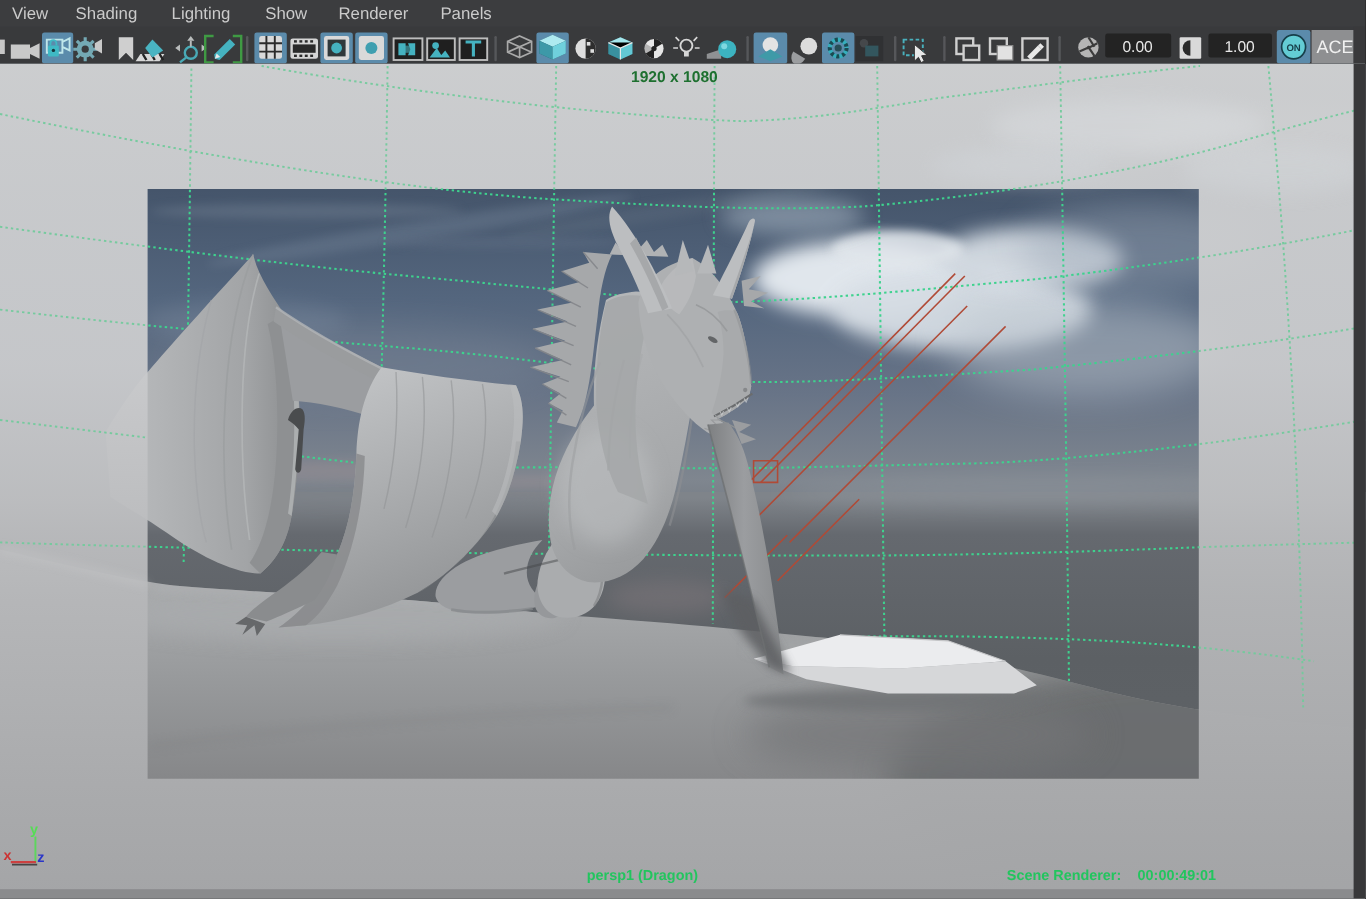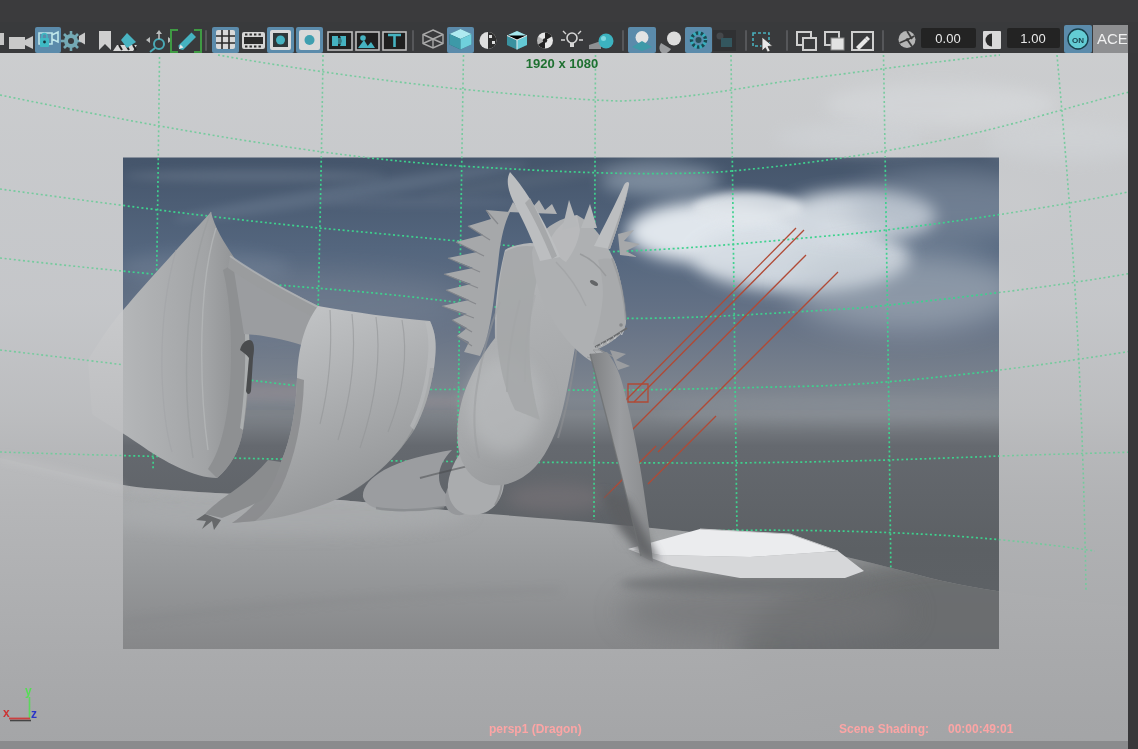--- a/index.html
+++ b/index.html
@@ -1,25 +1,33 @@
 <!DOCTYPE html>
 <html><head>
 <meta charset="utf-8">
 <style>
   html,body{margin:0;padding:0;background:#222;}
   #app{position:relative;width:1138px;height:749px;overflow:hidden;
        font-family:"Liberation Sans",sans-serif;background:#3b3b3d;}
   #menubar{position:absolute;left:0;top:0;width:1138px;height:23px;background:#3c3d3f;}
   #menubar span{position:absolute;top:3px;color:#cbcbcb;font-size:14px;}
   #scene{position:absolute;left:0;top:53px;}
-  .btxt{position:absolute;color:#fca5a5;font-size:12px;font-weight:bold;}
+  .btxt{position:absolute;color:#22c55e;font-size:12px;font-weight:bold;}
 </style>
 </head>
 <body>
 <div id="app">
+  <div id="menubar">
+    <span style="left:10px">View</span>
+    <span style="left:63px">Shading</span>
+    <span style="left:143px">Lighting</span>
+    <span style="left:221px">Show</span>
+    <span style="left:282px">Renderer</span>
+    <span style="left:367px">Panels</span>
+  </div>
   <svg id="tbsvg" style="position:absolute;left:0;top:22px" width="1138" height="31" viewBox="0 22 1138 31">
     <rect x="0" y="22" width="1138" height="31" fill="#393a3c"></rect>
 
     <rect x="0" y="33" width="4" height="12" fill="#c6c6c6"></rect>
 
     <path d="M9 37 h16 v12 H9 z M25 40 l8 -4 v13 l-8 -4 z" fill="#c9c9c9"></path>
 
     <rect x="35" y="27" width="26" height="26" rx="2" fill="#5b8bab"></rect>
     <path d="M39 33 h13 v11 H39 z M52 35 l6 -3 v10 l-6 -3 z" fill="none" stroke="#bfe6ea" stroke-width="1.6"></path>
     <rect x="40" y="38" width="9" height="9" rx="1" fill="#3fb9c4"></rect>
@@ -447,15 +455,15 @@
       <text x="25" y="695" fill="#55dd55">y</text>
       <text x="3" y="717" fill="#cc3333">x</text>
       <text x="31" y="718" fill="#2a35c8">z</text>
     </g>
 
     <rect x="0" y="741" width="1138" height="8" fill="#8a8b8d"></rect>
 
     <rect x="1128" y="53" width="10" height="696" fill="#38383a"></rect>
   </svg>
   <div class="btxt" style="left:489px;top:722px">persp1 (Dragon)</div>
-  <div class="btxt" style="left:839px;top:722px">Scene Shading:</div>
+  <div class="btxt" style="left:839px;top:722px">Scene Renderer:</div>
   <div class="btxt" style="left:948px;top:722px">00:00:49:01</div>
 </div>
 
 </body></html>

